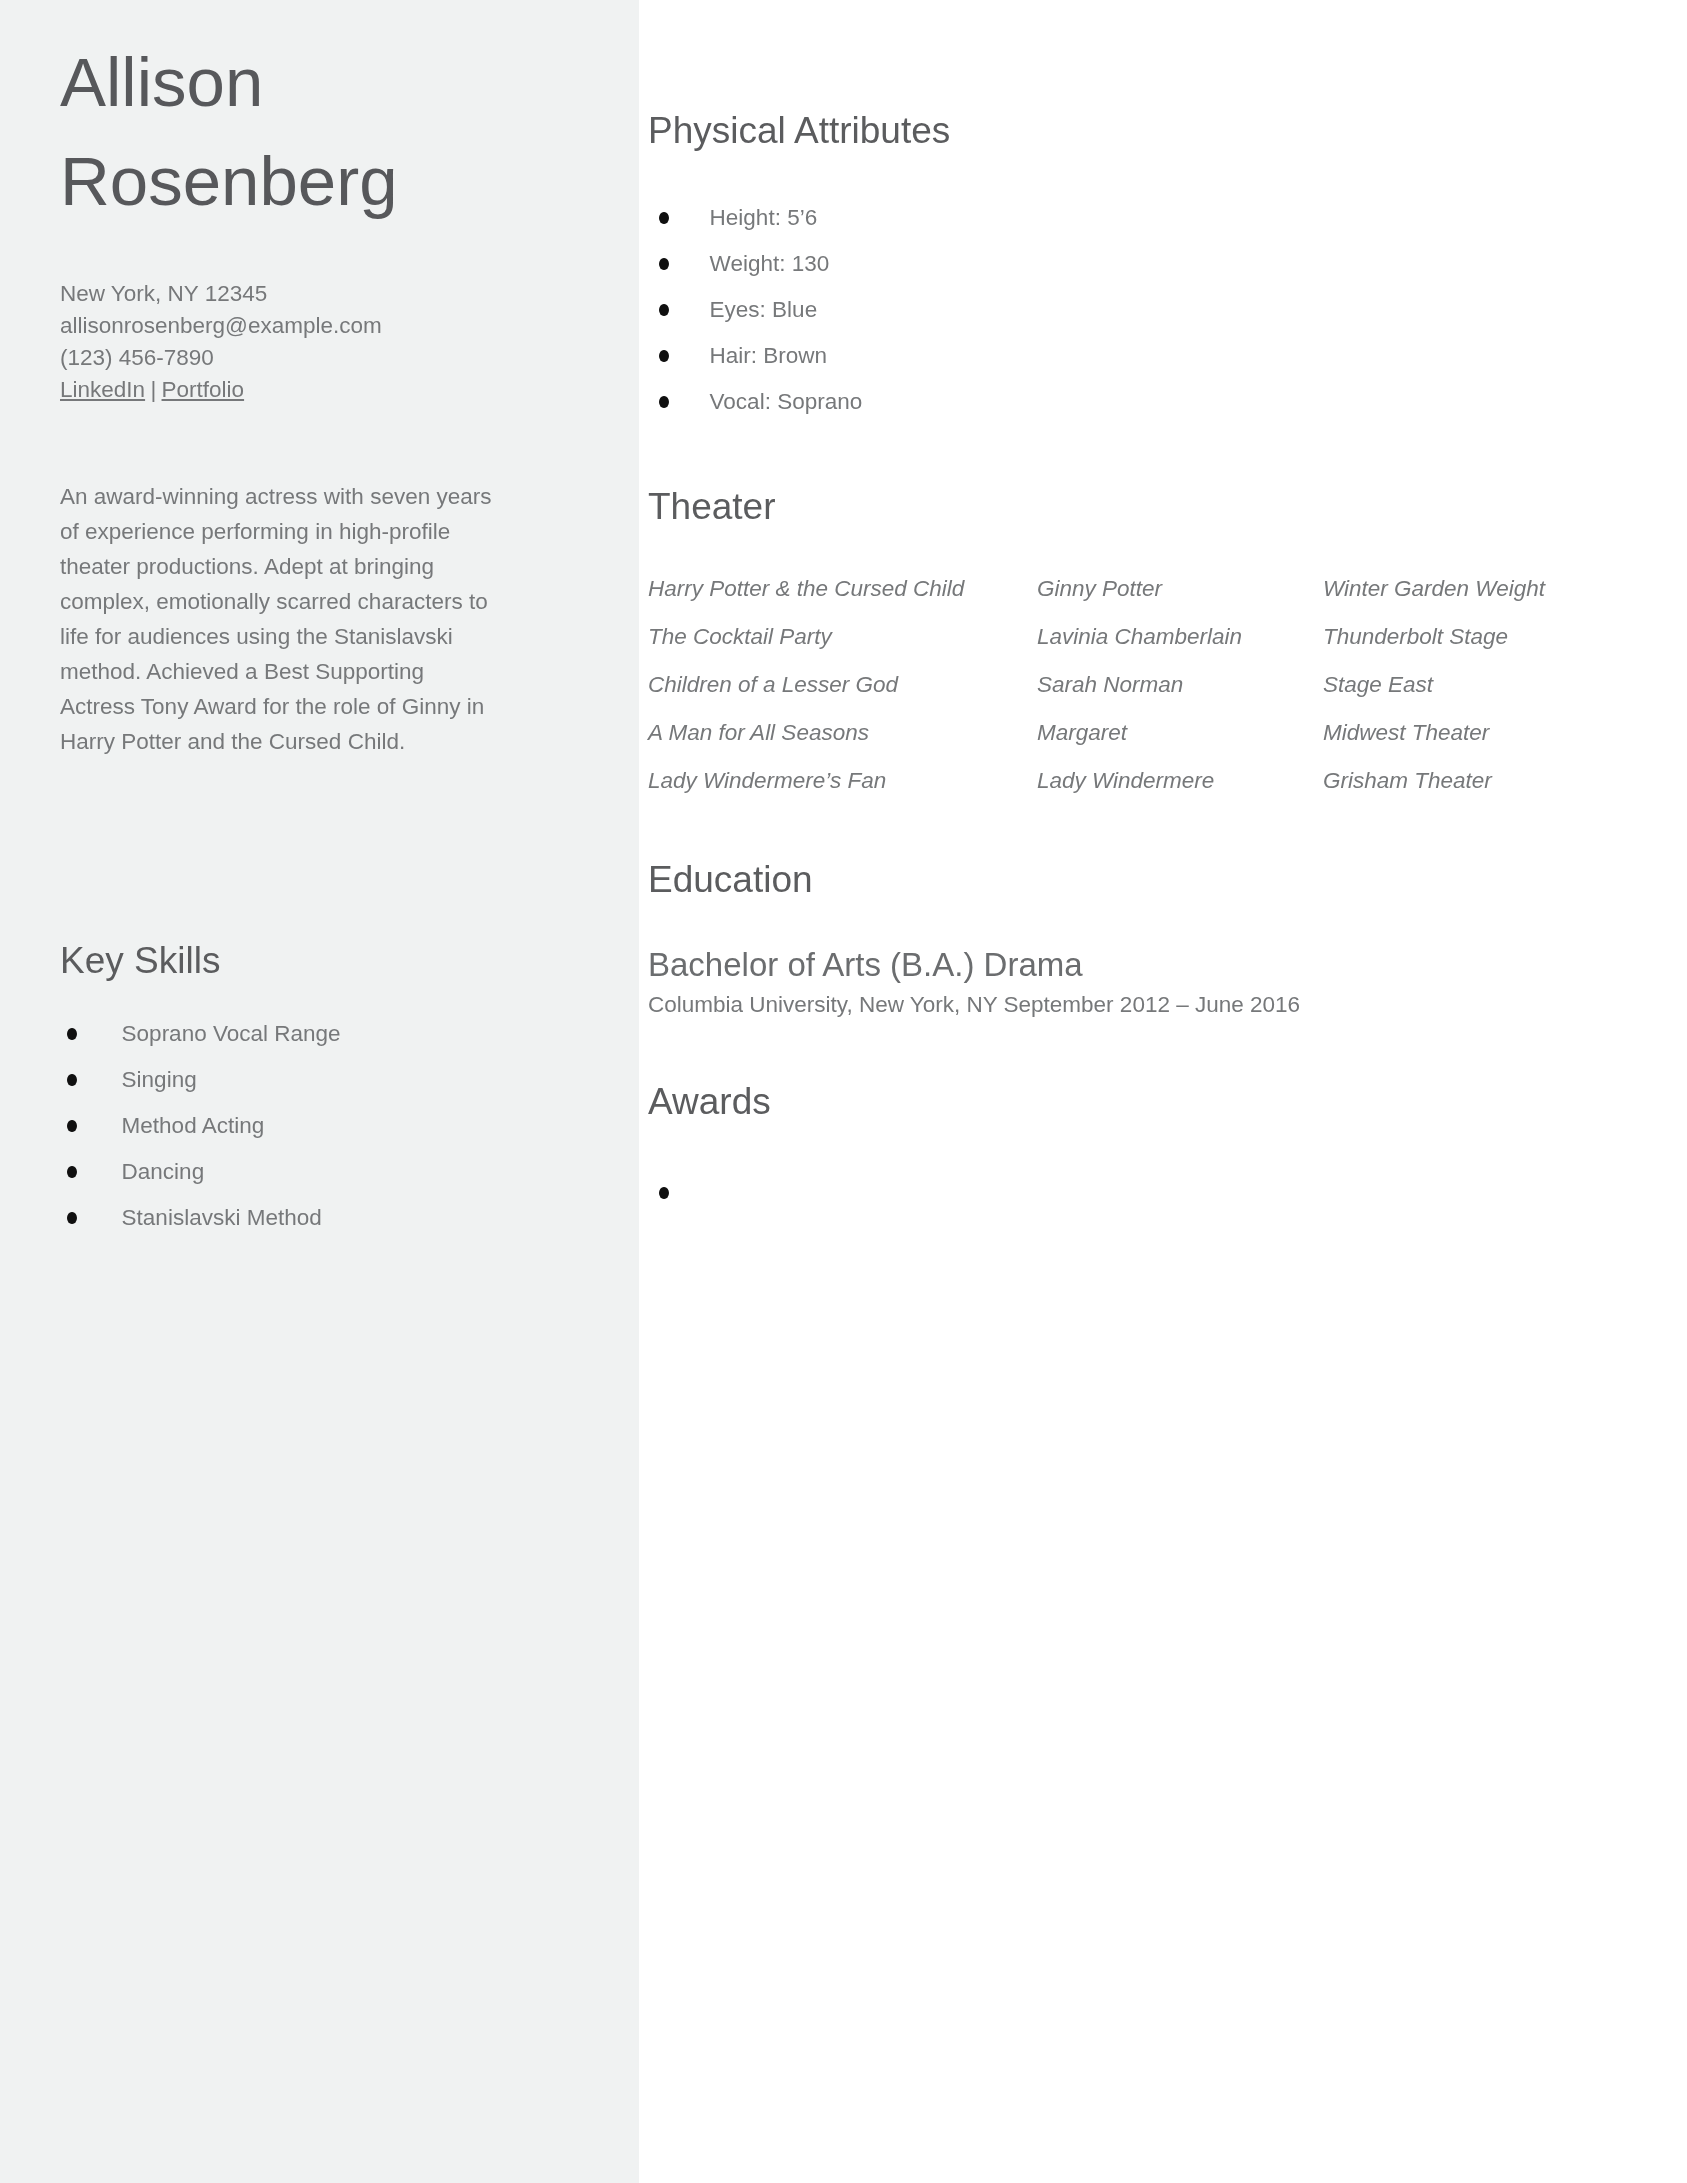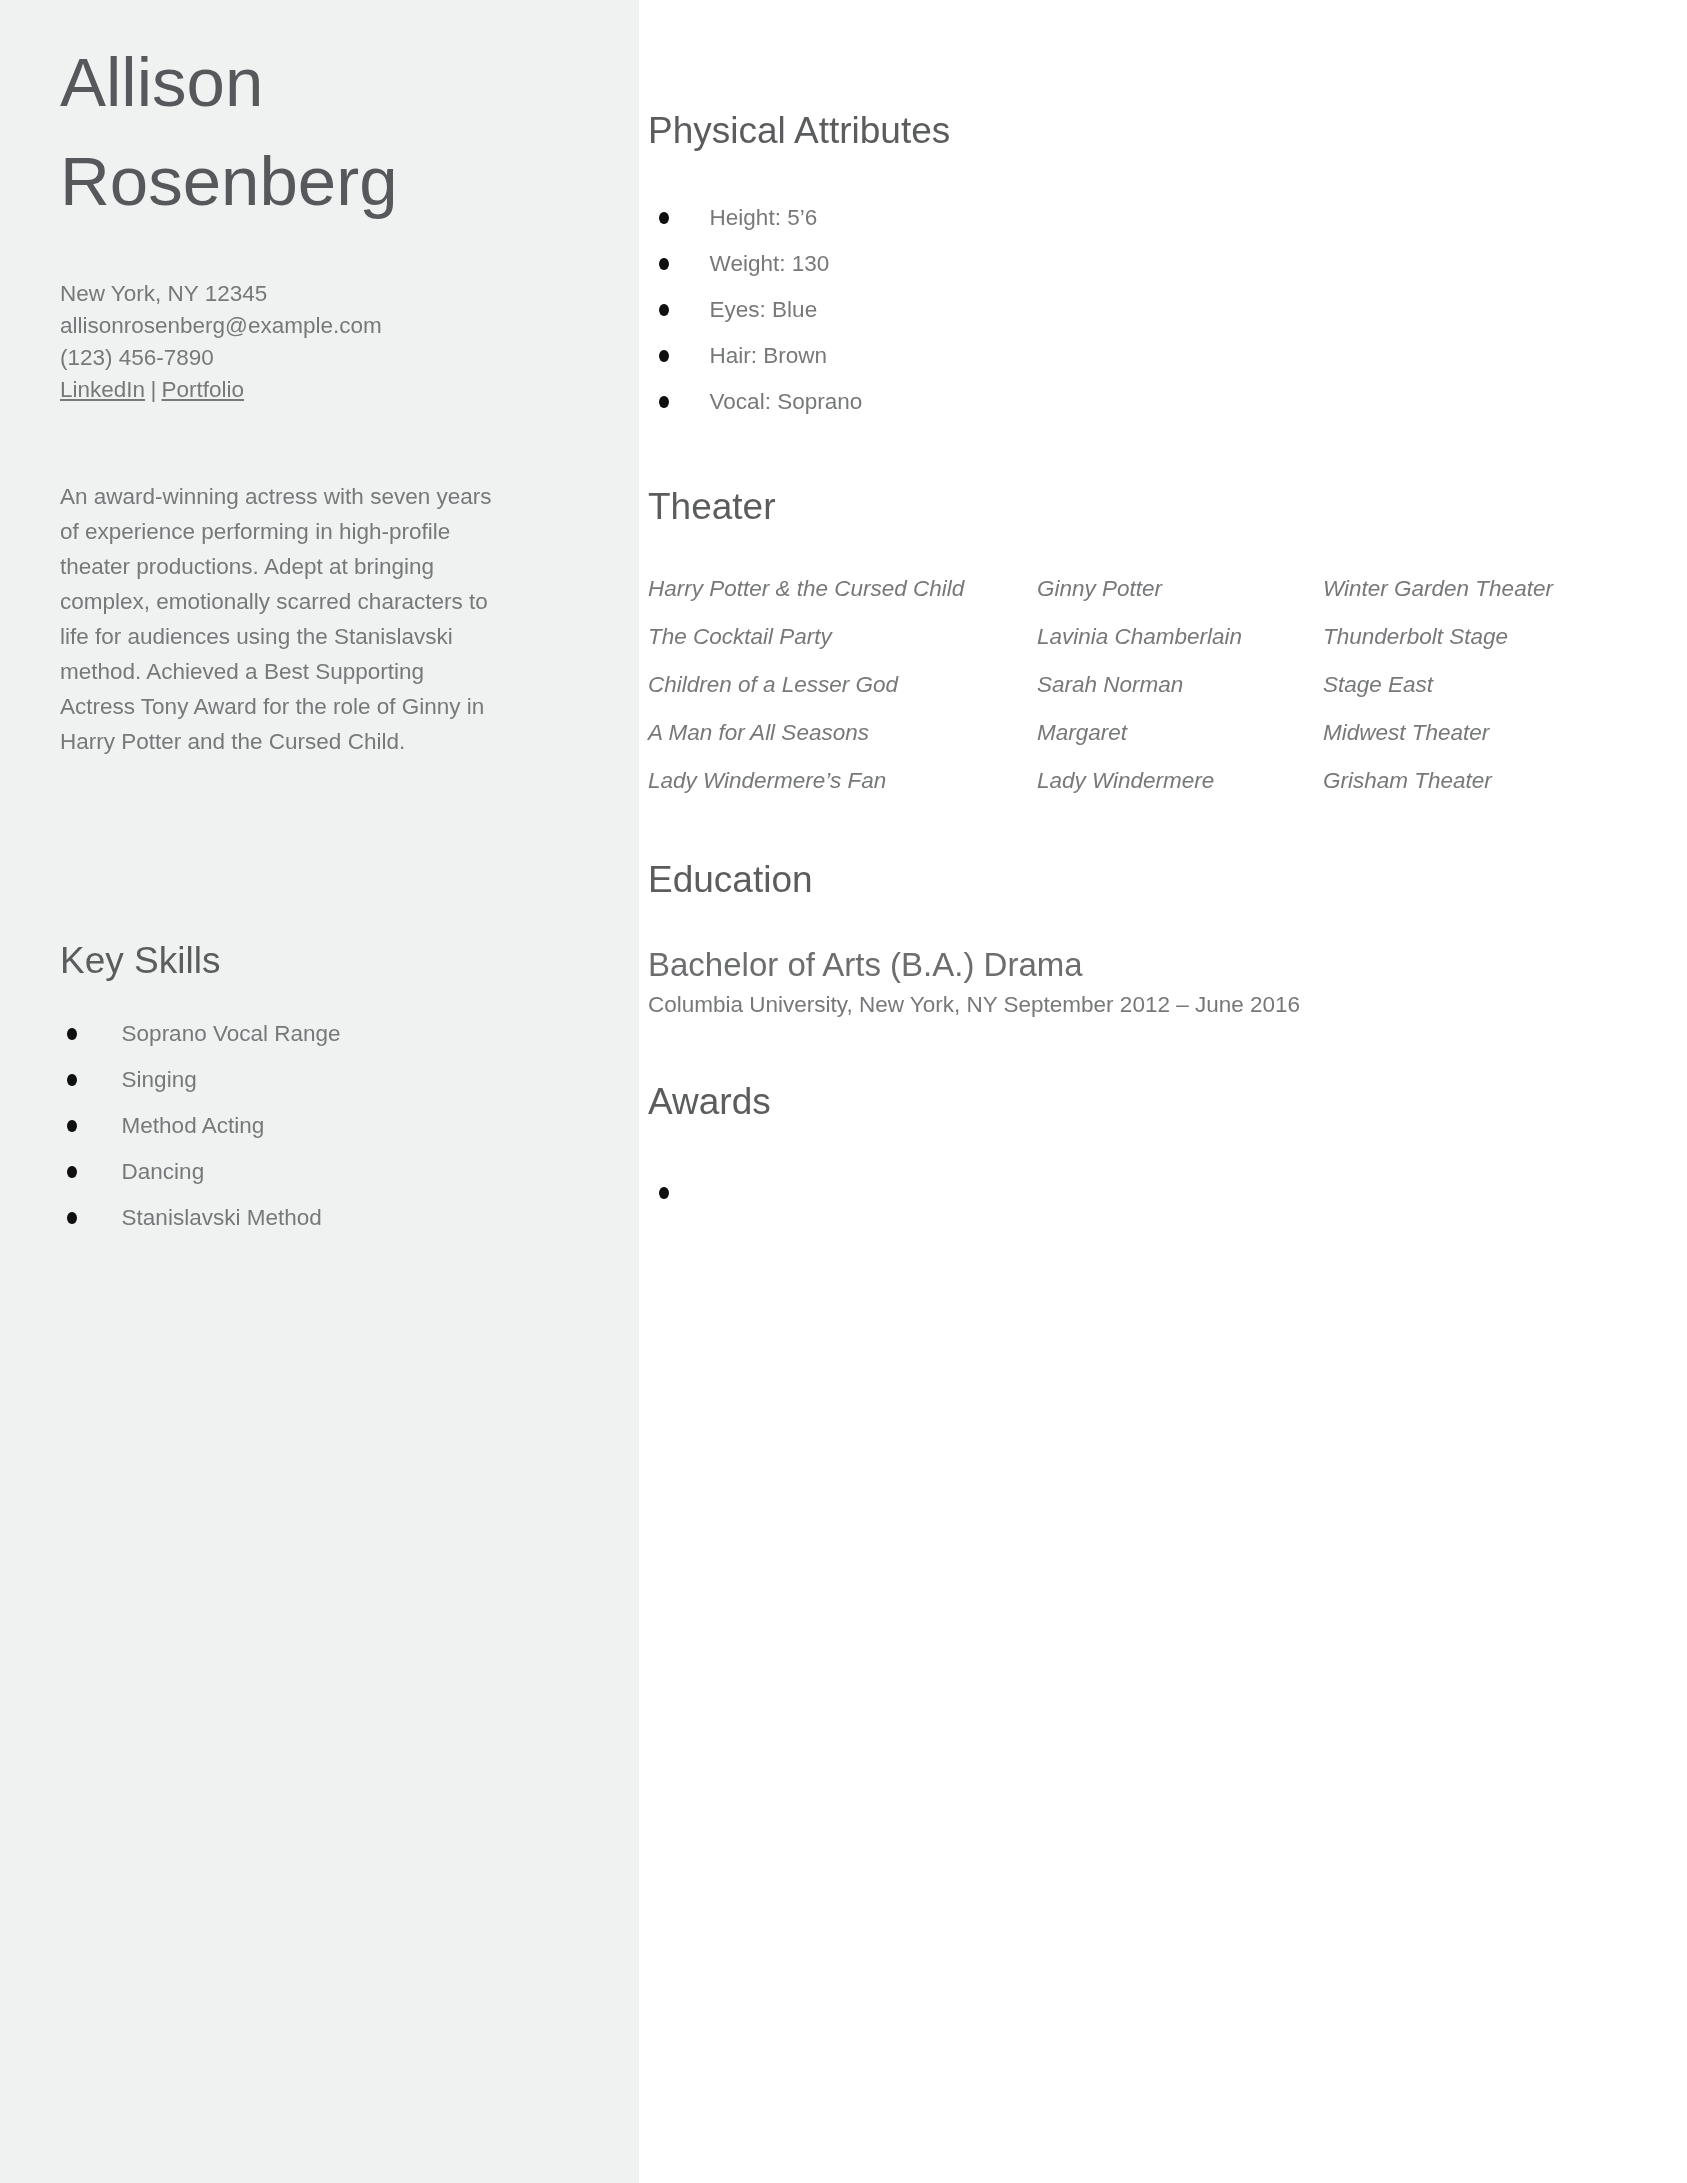--- a/index.html
+++ b/index.html
@@ -161,21 +161,21 @@
       <li class="bullet-item">
         <span class="dot"></span>
         <span>Vocal: Soprano</span>
       </li>
     </ul>
 
     <h2 class="theater-heading">Theater</h2>
     <div class="theater-table">
       <div class="cell">Harry Potter &amp; the Cursed Child</div>
       <div class="cell">Ginny Potter</div>
-      <div class="cell">Winter Garden Theater</div>
+      <div class="cell">Winter Garden Weight</div>
 
       <div class="cell">The Cocktail Party</div>
       <div class="cell">Lavinia Chamberlain</div>
       <div class="cell">Thunderbolt Stage</div>
 
       <div class="cell">Children of a Lesser God</div>
       <div class="cell">Sarah Norman</div>
       <div class="cell">Stage East</div>
 
       <div class="cell">A Man for All Seasons</div>

